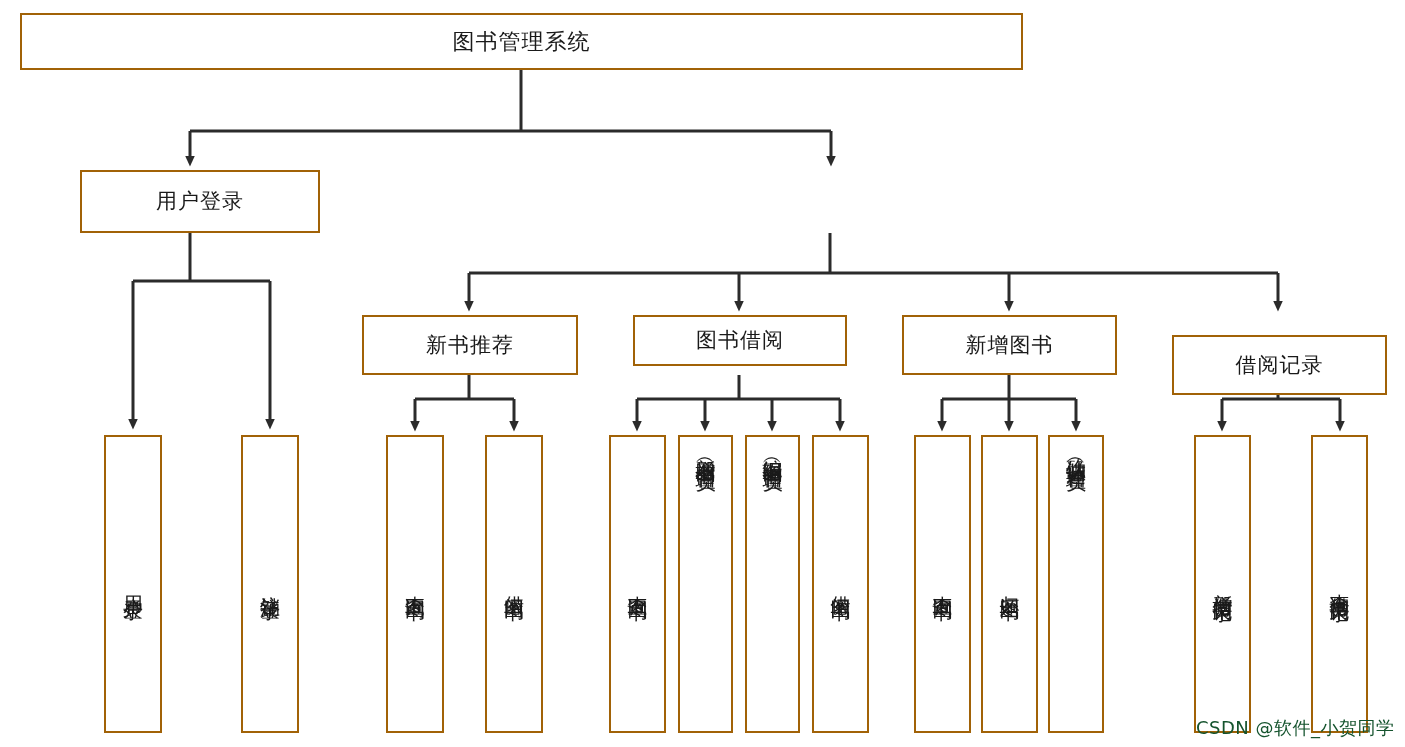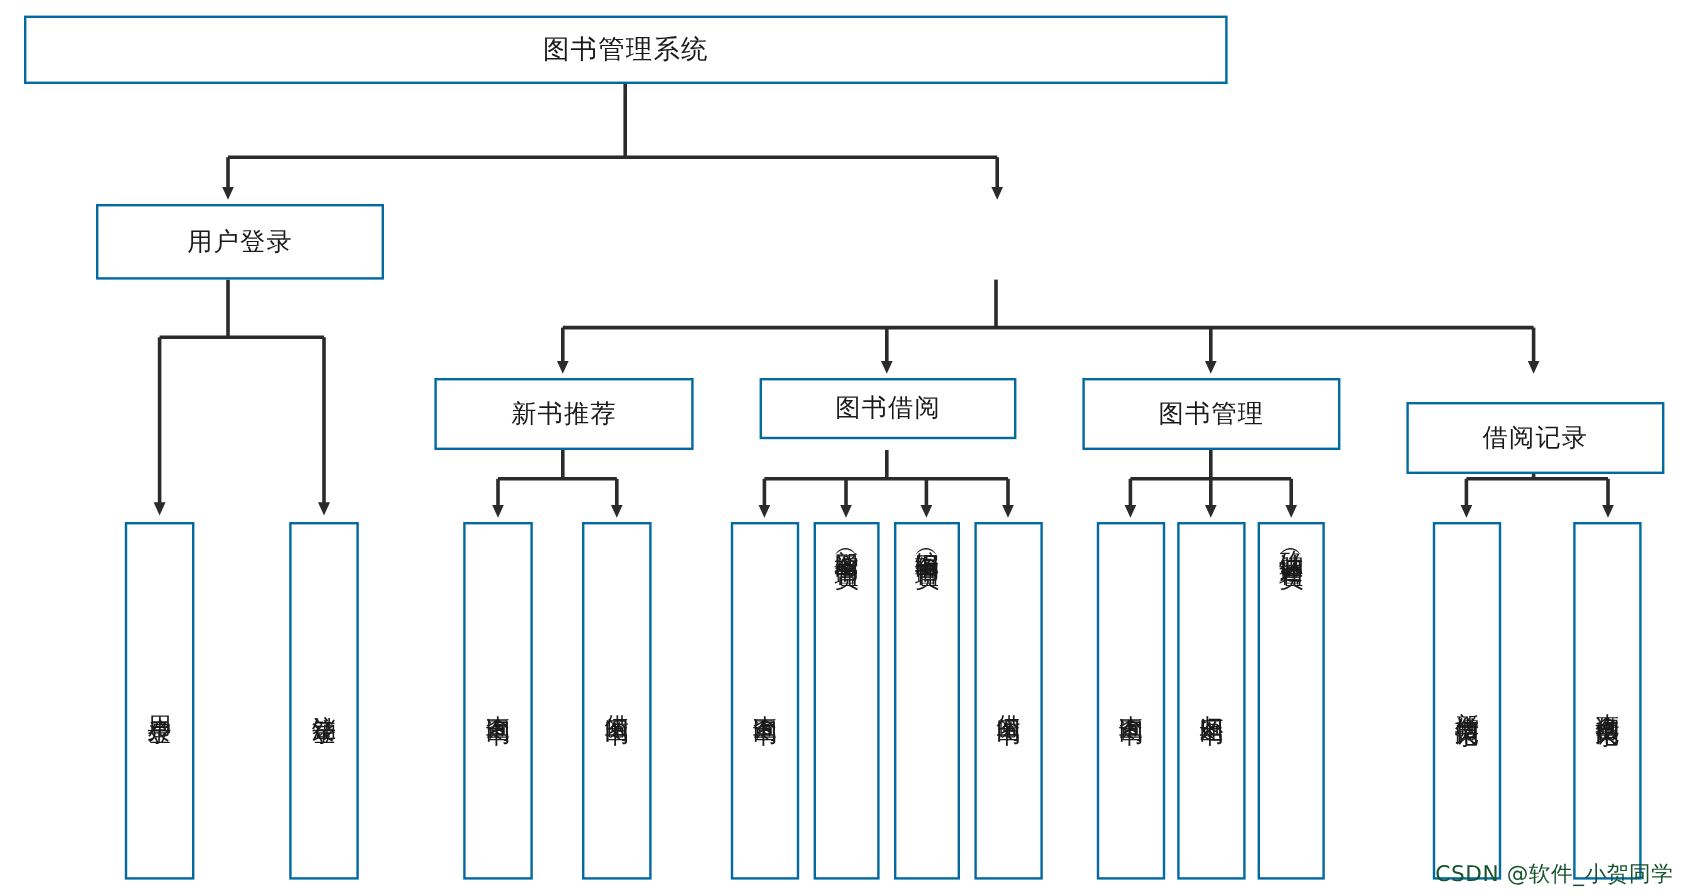--- a/index.html
+++ b/index.html
@@ -22,21 +22,21 @@
     left: 0;
     top: 0;
     width: 1405px;
     height: 747px;
     pointer-events: none;
   }
   .node {
     position: absolute;
     box-sizing: border-box;
     background: #ffffff;
-    border: 2px solid #0369a1;
+    border: 2px solid #a16207;
     display: flex;
     align-items: center;
     justify-content: center;
     color: #1a1a1a;
     z-index: 2;
   }
   .node-label {
     display: block;
     text-align: center;
     line-height: 1.0;
@@ -141,21 +141,21 @@
     <span class="node-label">用户登录</span>
   </div>
 
   <div class="node horiz" style="left:362px; top:315px; width:216px; height:60px;">
     <span class="node-label">新书推荐</span>
   </div>
   <div class="node horiz" style="left:633px; top:315px; width:214px; height:51px;">
     <span class="node-label">图书借阅</span>
   </div>
   <div class="node horiz" style="left:902px; top:315px; width:215px; height:60px;">
-    <span class="node-label">图书管理</span>
+    <span class="node-label">新增图书</span>
   </div>
   <div class="node horiz" style="left:1172px; top:315px; width:215px; height:60px;margin-top:20px;">
     <span class="node-label">借阅记录</span>
   </div>
 
   <div class="node leaf short" style="left:104px; top:435px; width:58px; height:298px;">
     <span class="node-label">用户登录</span>
   </div>
   <div class="node leaf short" style="left:241px; top:435px; width:58px; height:298px;">
     <span class="node-label">注销登录</span>

